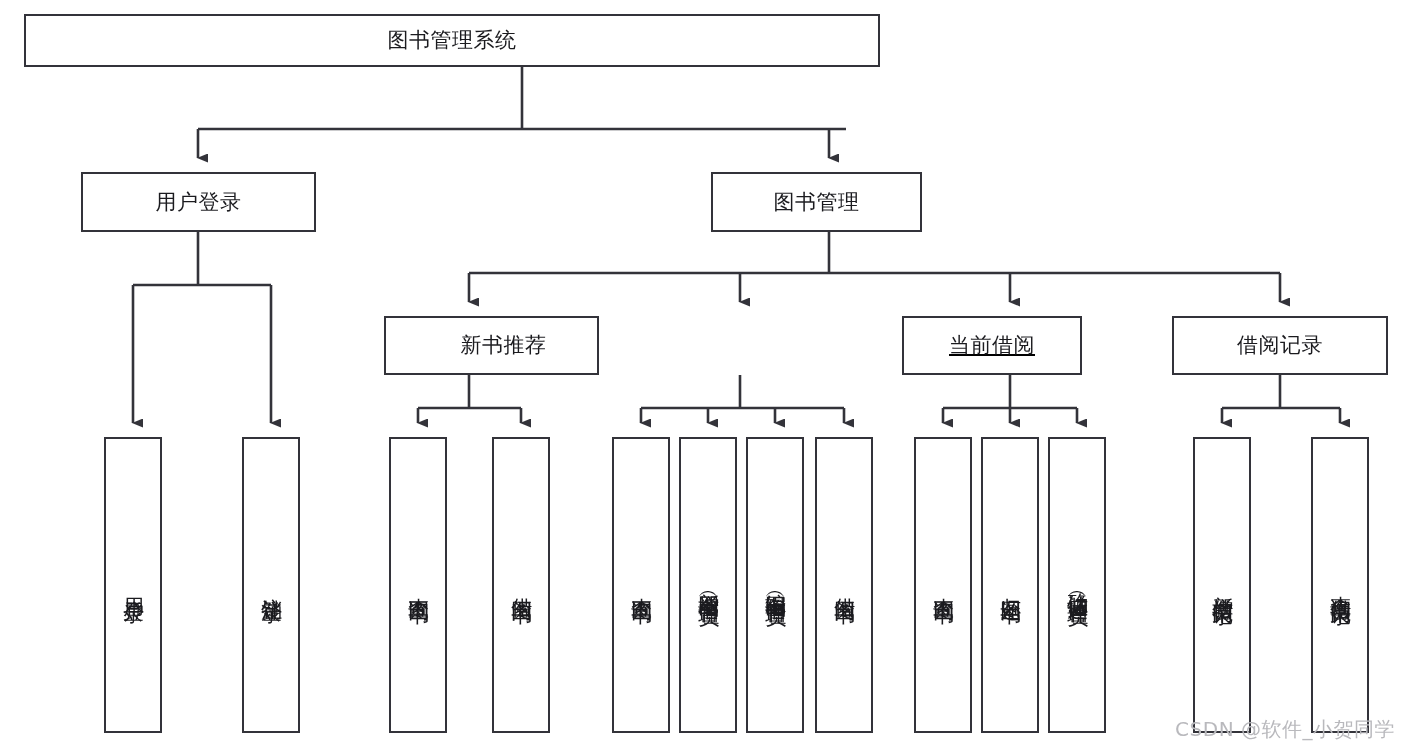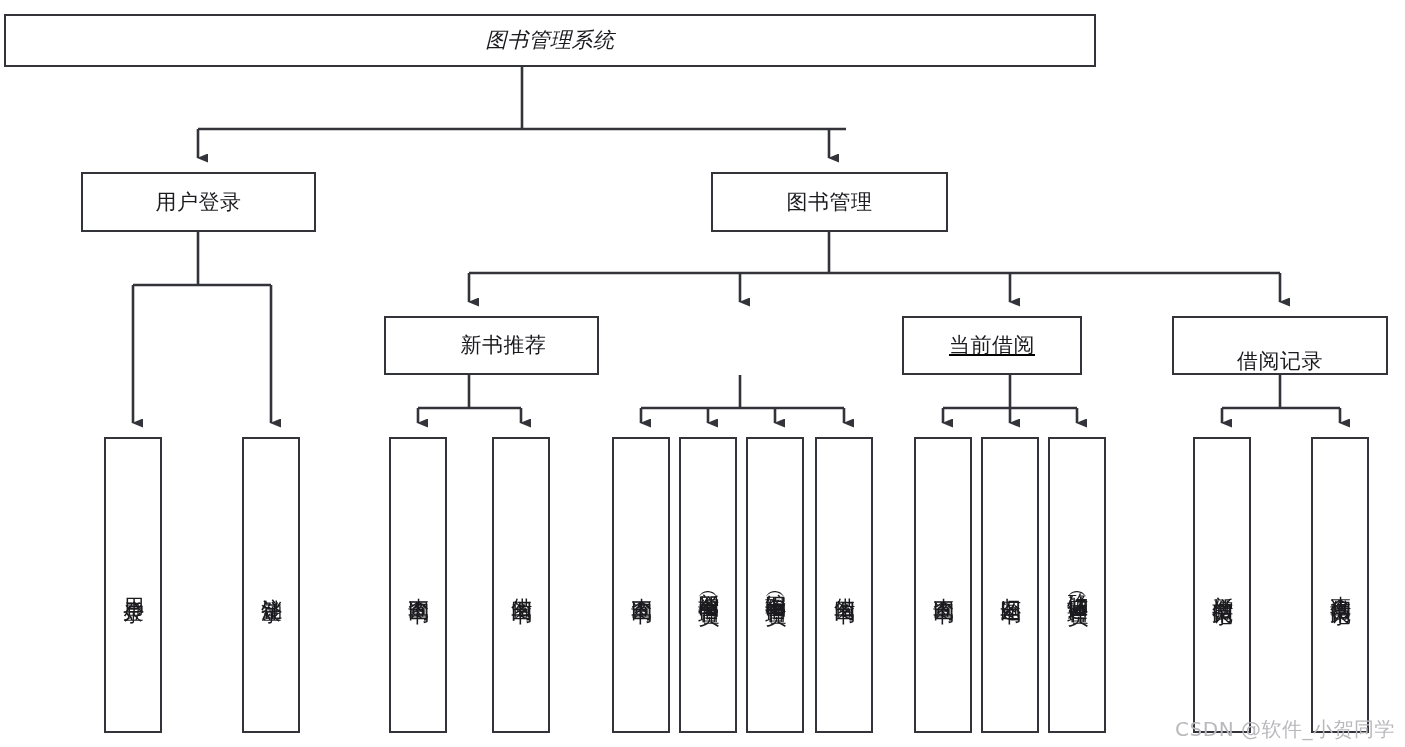--- a/index.html
+++ b/index.html
@@ -118,38 +118,38 @@
       <path d="M1010,408 L1010,423" marker-end="url(#arrowhead)"></path>
       <path d="M1077,408 L1077,423" marker-end="url(#arrowhead)"></path>
 
       <path d="M1280,375 L1280,408"></path>
       <path d="M1222,408 L1340,408"></path>
       <path d="M1222,408 L1222,423" marker-end="url(#arrowhead)"></path>
       <path d="M1340,408 L1340,423" marker-end="url(#arrowhead)"></path>
     </g>
   </svg>
 
-  <div class="node-box" style="left:4px; top:14px; width:1092px; height:53px;font-style:italic;">
+  <div class="node-box" style="left:24px; top:14px; width:856px; height:53px;">
     <span class="node-label-h">图书管理系统</span>
   </div>
 
   <div class="node-box" style="left:81px; top:172px; width:235px; height:60px;">
     <span class="node-label-h">用户登录</span>
   </div>
-  <div class="node-box" style="left:711px; top:172px; width:237px; height:60px;">
+  <div class="node-box" style="left:711px; top:172px; width:211px; height:60px;">
     <span class="node-label-h">图书管理</span>
   </div>
 
   <div class="node-box" style="left:384px; top:316px; width:215px; height:59px;padding-left:24px;">
     <span class="node-label-h">新书推荐</span>
   </div>
   <div class="node-box" style="left:902px; top:316px; width:180px; height:59px;text-decoration:underline;">
     <span class="node-label-h">当前借阅</span>
   </div>
-  <div class="node-box" style="left:1172px; top:316px; width:216px; height:59px;align-items:flex-end;">
+  <div class="node-box" style="left:1172px; top:316px; width:216px; height:59px;">
     <span class="node-label-h">借阅记录</span>
   </div>
 
   <div class="node-box leaf-box" style="left:104px; top:437px; width:58px; height:296px;">
     <span class="node-label-v">用户登录</span>
   </div>
   <div class="node-box leaf-box" style="left:242px; top:437px; width:58px; height:296px;">
     <span class="node-label-v">注销登录</span>
   </div>
 

